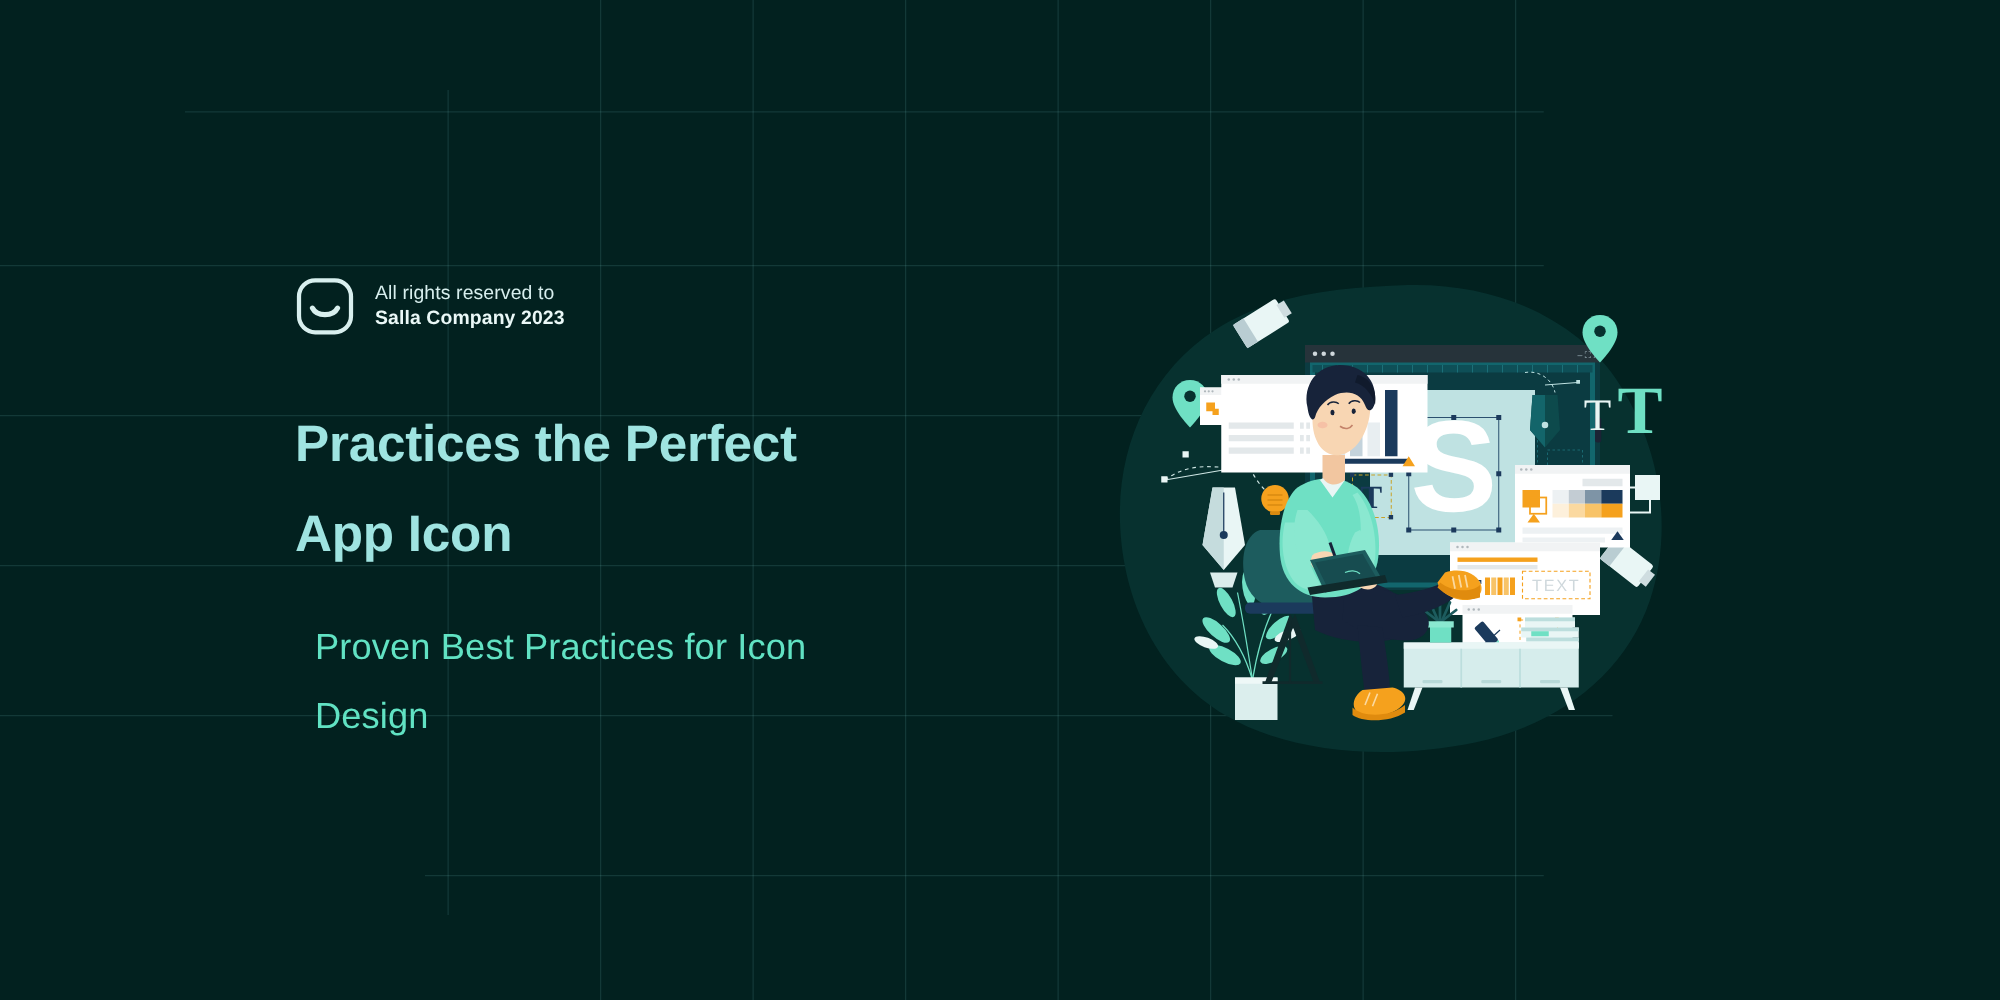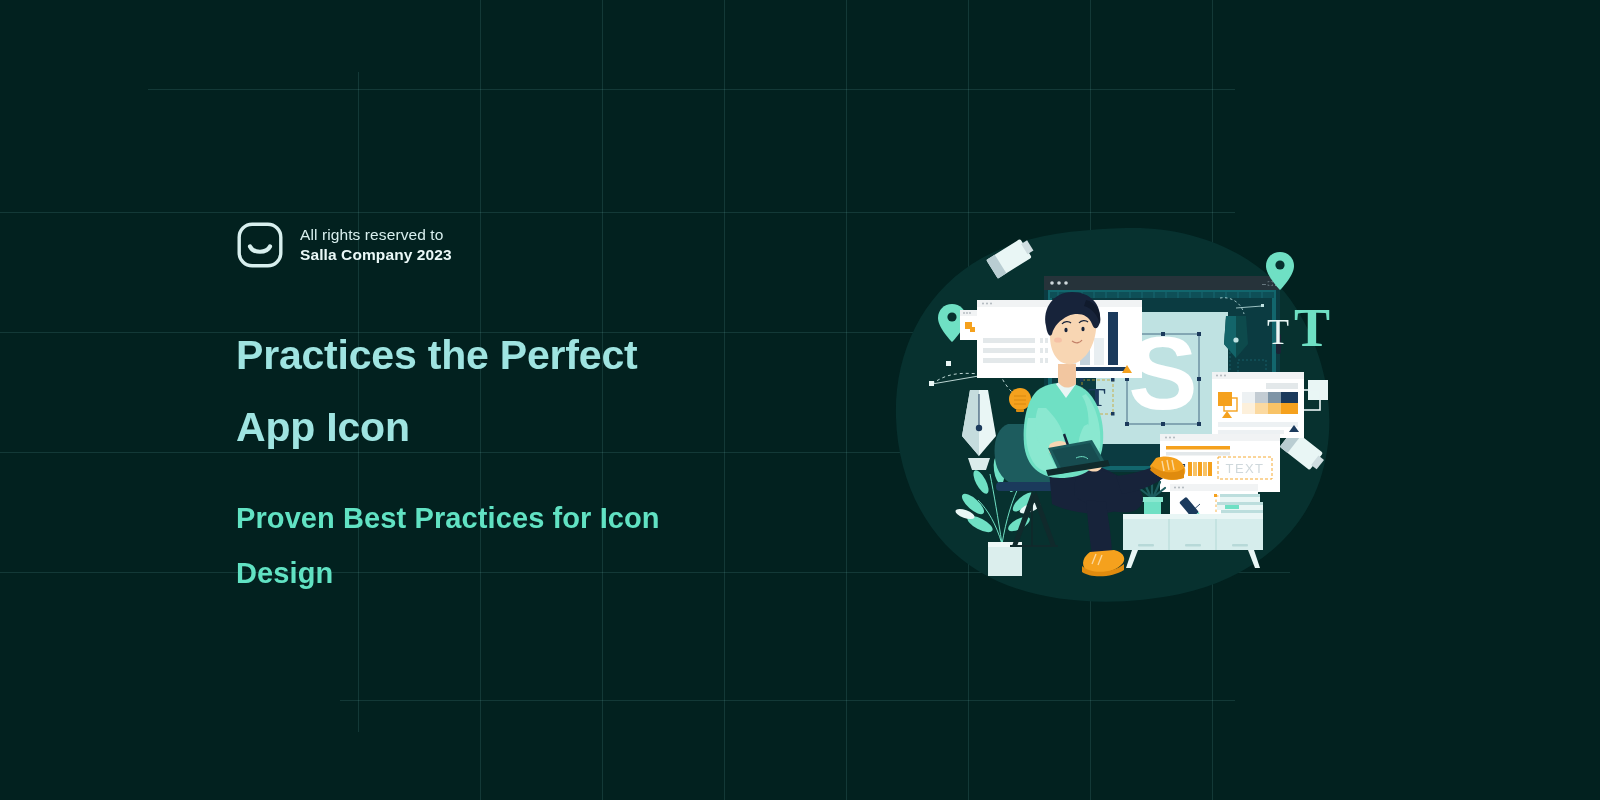--- a/index.html
+++ b/index.html
@@ -79,25 +79,26 @@
     font-size: 41px;
     font-weight: 700;
     color: #9fe4e1;
     line-height: 1.75;
     letter-spacing: -0.2px;
     max-width: 490px;
   }
   .subhead {
     margin-top: 22px;
     font-size: 29px;
-    font-weight: 700;
+    font-weight: 400;
     color: #61e2c3;
     line-height: 1.9;
     letter-spacing: .1px;
     max-width: 430px;
+    margin-left: 16px;
   }
 
   
   .illustration {
     position: absolute;
     left: 880px;
     top: 212px;
     width: 470px;
     height: 400px;
   }

